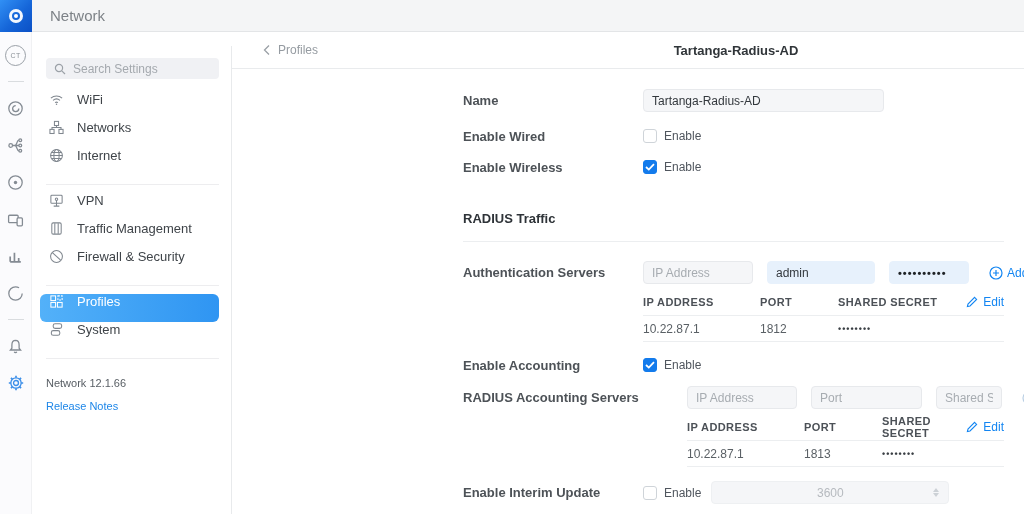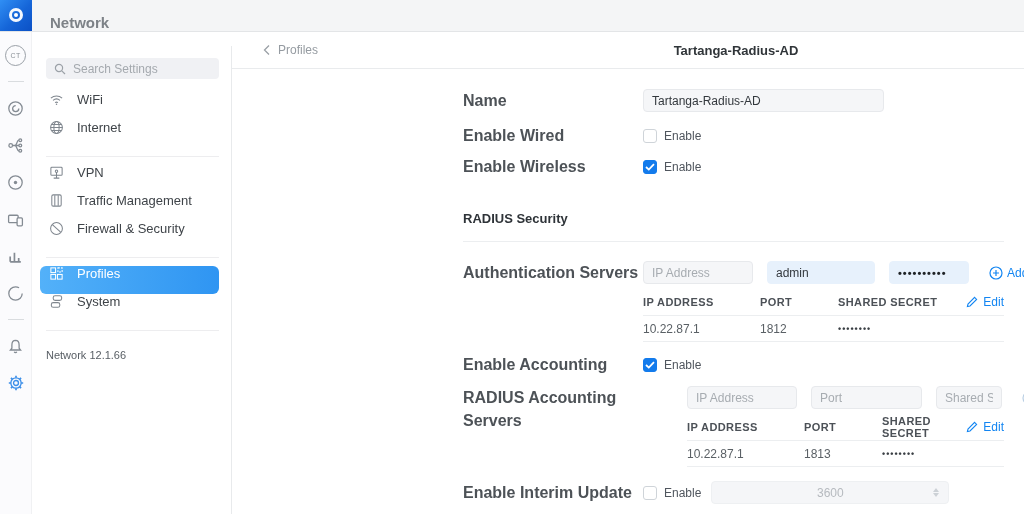--- a/index.html
+++ b/index.html
@@ -1,21 +1,21 @@
 <!DOCTYPE html>
 <html><head>
 <meta charset="utf-8">
 <style>
   * { margin:0; padding:0; box-sizing:border-box; }
   html,body { width:1024px; height:514px; overflow:hidden; background:#fff;
     font-family:"Liberation Sans","DejaVu Sans",sans-serif; }
 
   
   .topbar { position:absolute; top:0; left:0; width:1024px; height:32px;
-    background:#f4f5f6; border-bottom:1px solid #e3e5e7; display:flex; align-items:flex-end;font-weight:bold; }
+    background:#f4f5f6; border-bottom:1px solid #e3e5e7; display:flex; align-items:center; }
   .logo { width:32px; height:32px; background:linear-gradient(135deg,#3190f5 0%,#1565d8 55%,#0b50c5 100%);
     display:flex; align-items:center; justify-content:center; flex-shrink:0; cursor:pointer; }
   .logo-ring { width:14px; height:14px; border:3px solid rgba(255,255,255,.95); border-radius:50%; position:relative; }
   .logo-ring::after { content:''; position:absolute; inset:2px; background:#fff; border-radius:50%; }
   .app-title { margin-left:18px; font-size:15px; color:#7d8287; }
 
   
   .rail { position:absolute; top:32px; left:0; width:32px; bottom:0; background:#fbfbfd;
     border-right:1px solid #f0f1f3; display:flex; flex-direction:column; align-items:center; padding-top:12px; }
   .rail .ric { width:22px; height:22px; display:flex; align-items:center; justify-content:center;
@@ -48,21 +48,21 @@
   .main { position:absolute; top:32px; left:232px; right:0; bottom:0; background:#fff; }
   .main-header { height:37px; border-bottom:1px solid #e9ebed; position:relative;
     display:flex; align-items:center; padding-left:30px; }
   .breadcrumb { display:flex; align-items:center; gap:6px; cursor:pointer; }
   .breadcrumb span { font-size:12px; color:#959ba1; }
   .page-title { position:absolute; left:504px; transform:translateX(-50%);
     font-size:13px; font-weight:bold; color:#303539; white-space:nowrap; }
 
   .form { padding:20px 20px 0 231px; }
   .frow { display:flex; align-items:center; }
-  .flabel { width:180px; flex-shrink:0; font-size:16px; font-weight:600; color:#4d5257; }
+  .flabel { width:180px; flex-shrink:0; font-size:13px; font-weight:600; color:#4d5257; }
   .group { display:flex; align-items:flex-start; }
   .group .flabel { line-height:23px; }
   .gcol { flex:1; min-width:0; }
 
   input { font-family:inherit; outline:none; }
   .inp { height:23px; border-radius:4px; font-size:12px; padding:0 8px;
     background:#f5f6f8; border:1px solid #e7e9ec; color:#33383d; }
   .inp::placeholder { color:#a7acb1; }
   .inp.blue { background:#e7f1fc; border-color:#e7f1fc; }
   .inp.pass { font-size:11px; font-weight:bold; letter-spacing:1px; color:#1d2124; }
@@ -182,20 +182,29 @@
   <div class="nav">
     <div class="nav-item">
       <svg width="15" height="15" viewBox="0 0 16 16">
           <path d="M2 6.5 a9 9 0 0 1 12 0 M4.3 9 a5.6 5.6 0 0 1 7.4 0 M6.5 11.4 a2.4 2.4 0 0 1 3 0"></path>
           <circle cx="8" cy="13" r=".8" fill="#7f868e" stroke="none"></circle>
         </svg>
       <span>WiFi</span>
     </div>
     <div class="nav-item">
       <svg width="15" height="15" viewBox="0 0 16 16">
+          <rect x="5.8" y="1.5" width="4.4" height="4.4"></rect>
+          <rect x="1" y="10" width="4.4" height="4.4"></rect>
+          <rect x="10.6" y="10" width="4.4" height="4.4"></rect>
+          <path d="M8 5.9 V8 M3.2 10 V8 H12.8 V10"></path>
+        </svg>
+      <span>Networks</span>
+    </div>
+    <div class="nav-item">
+      <svg width="15" height="15" viewBox="0 0 16 16">
           <circle cx="8" cy="8" r="6.3"></circle>
           <ellipse cx="8" cy="8" rx="2.8" ry="6.3"></ellipse>
           <path d="M1.7 8 H14.3 M2.6 4.7 H13.4 M2.6 11.3 H13.4"></path>
         </svg>
       <span>Internet</span>
     </div>
     <div class="side-div"></div>
     <div class="nav-item">
       <svg width="15" height="15" viewBox="0 0 16 16">
           <rect x="2" y="2.5" width="12" height="8.5" rx="1"></rect>
@@ -232,20 +241,21 @@
       <svg width="15" height="15" viewBox="0 0 16 16">
           <rect x="4.5" y="1.8" width="9" height="5" rx="2"></rect>
           <rect x="2.5" y="9.2" width="9" height="5" rx="2"></rect>
         </svg>
       <span>System</span>
     </div>
     <div class="side-div"></div>
   </div>
 
   <div class="version">Network 12.1.66</div>
+  <div class="release">Release Notes</div>
 </div>
 
 <div class="main">
   <div class="main-header">
     <div class="breadcrumb">
       <svg width="10" height="12" viewBox="0 0 10 12" style="stroke:#9aa0a6;fill:none;stroke-width:1.3">
           <path d="M7 1.5 L2.5 6 L7 10.5"></path>
         </svg>
       <span>Profiles</span>
     </div>
@@ -268,21 +278,21 @@
     <div class="frow" style="margin-bottom:36px; height:16px;">
       <div class="flabel">Enable Wireless</div>
       <div class="checkbox checked">
         <svg width="10" height="8" viewBox="0 0 10 8">
             <path d="M1 4 L3.8 6.6 L9 1.2" stroke="#fff" stroke-width="1.8" fill="none"></path>
           </svg>
       </div>
       <span class="cb-label">Enable</span>
     </div>
 
-    <div class="section-heading">RADIUS Security</div>
+    <div class="section-heading">RADIUS Traffic</div>
     <div class="hline" style="margin-top:15px;"></div>
 
     <div class="group" style="margin-top:19px;">
       <div class="flabel">Authentication Servers</div>
       <div class="gcol">
         <div class="inputs-row">
           <input class="inp w-ip" placeholder="IP Address" style="">
           <input class="inp blue w-user" value="admin" style="">
           <input class="inp blue pass w-pass" value="••••••••••" style="">
           <div class="addlink">

